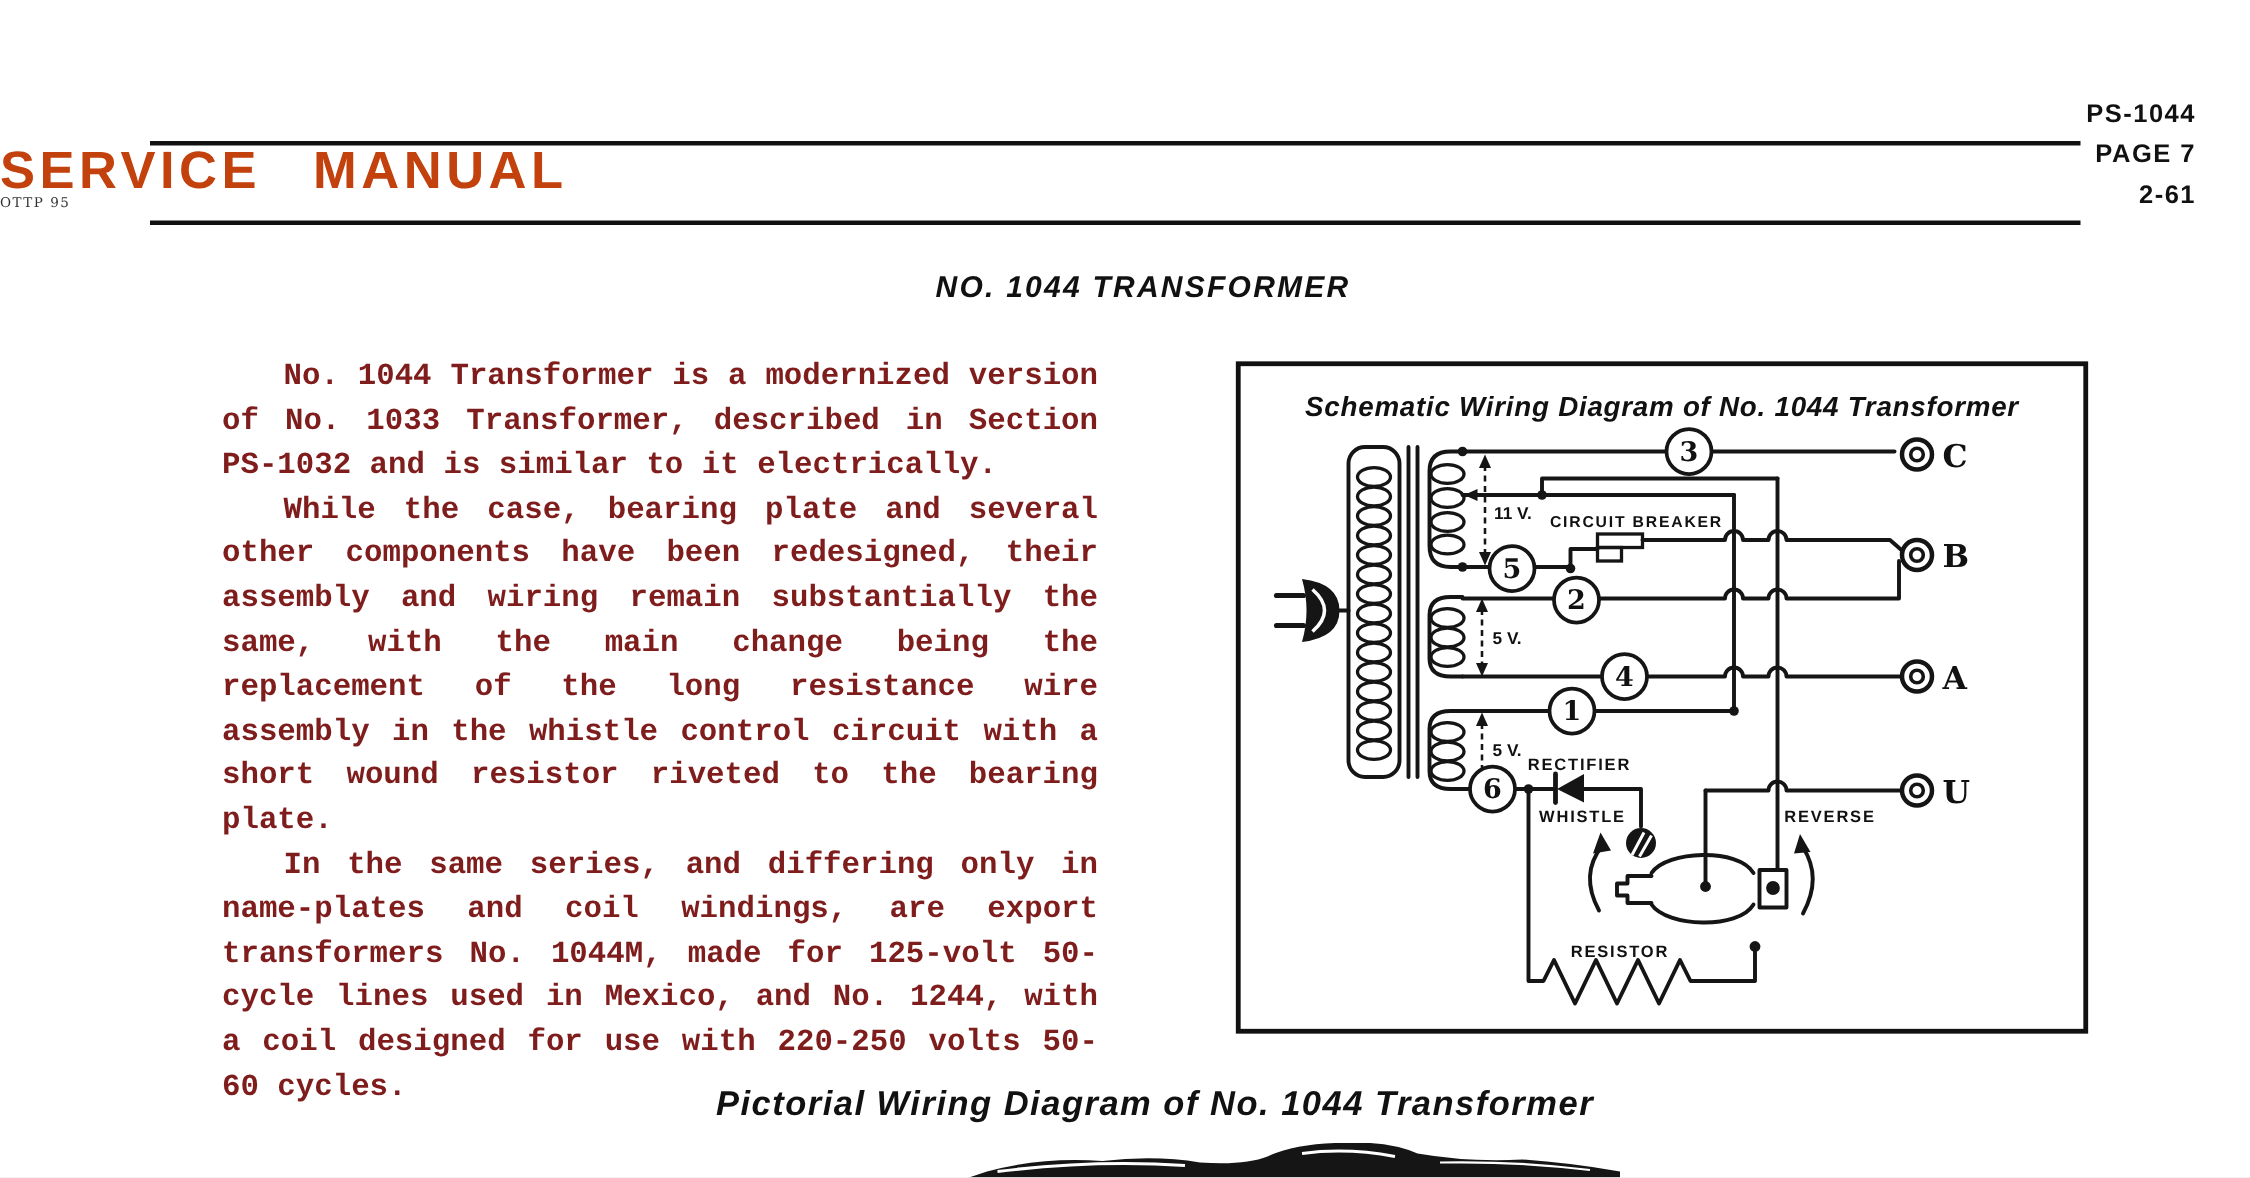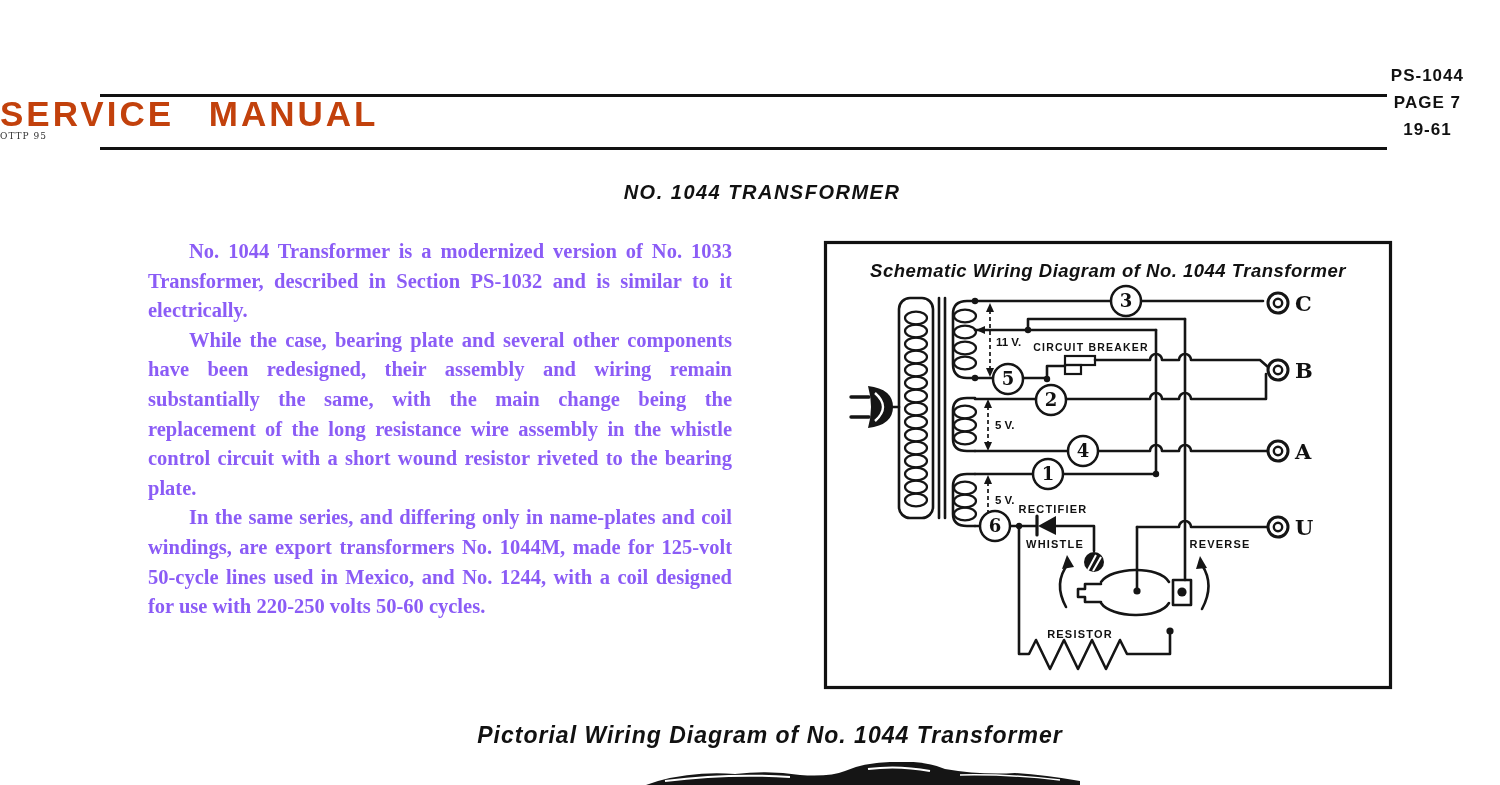--- a/index.html
+++ b/index.html
@@ -12,33 +12,33 @@
   .masthead{
     position:absolute;left:0;width:1476px;top:94px;
     font-family:"Liberation Sans", sans-serif;font-weight:bold;
     font-size:35px;letter-spacing:3px;word-spacing:22px;color:#c2410c;
   }
   .masthead-sub{
     position:absolute;left:0;width:1476px;text-align:left;top:131px;
     font-family:"DejaVu Serif", serif;font-size:9px;letter-spacing:1px;color:#333;
   }
   .docref{
-    position:absolute;right:36px;top:62px;text-align:center;
+    position:absolute;right:36px;top:62px;text-align:right;
     font-family:"Liberation Sans", sans-serif;font-weight:bold;
     font-size:17px;line-height:27px;letter-spacing:1px;color:#111;margin-left:13px;
   }
   .article-title{
     position:absolute;left:24px;width:1476px;top:181px;text-align:center;
     font-family:"Liberation Sans", sans-serif;font-weight:bold;font-style:italic;
     font-size:20px;letter-spacing:1.5px;color:#111;
   }
   .body-col{
     position:absolute;left:148px;top:237px;width:584px;
-    font-family:Liberation Serif, serif;font-size:20.5px;line-height:29.6px;
-    font-weight:600;text-align:justify;color:#8b5cf6;
+    font-family:Liberation Mono, monospace;font-size:20.5px;line-height:29.6px;
+    font-weight:600;text-align:justify;color:#7f1d1d;
   }
   .body-col p{margin:0;text-indent:2em;}
   .schematic{position:absolute;left:823px;top:240px;}
   .pictorial-caption{
     position:absolute;left:40px;width:1460px;top:722px;text-align:center;
     font-family:"Liberation Sans", sans-serif;font-weight:bold;font-style:italic;
     font-size:23px;letter-spacing:1px;color:#111;
   }
   .pictorial-art{position:absolute;left:640px;top:762px;}
   
@@ -59,21 +59,21 @@
 
   <div class="rule" style="left:100px;top:94px;width:1287px;"></div>
   <div class="rule" style="left:100px;top:147px;width:1287px;"></div>
 
   <div class="masthead">SERVICE MANUAL</div>
   <div class="masthead-sub">OTTP 95</div>
 
   <div class="docref">
     <div>PS-1044</div>
     <div>PAGE 7</div>
-    <div>19-61</div>
+    <div>2-61</div>
   </div>
 
   <div class="article-title">NO. 1044 TRANSFORMER</div>
 
   <div class="body-col">
     <p>No. 1044 Transformer is a modernized version of No. 1033 Transformer, described in Section PS-1032 and is similar to it electrically.</p>
     <p>While the case, bearing plate and several other components have been redesigned, their assembly and wiring remain substantially the same, with the main change being the replacement of the long resistance wire assembly in the whistle control circuit with a short wound resistor riveted to the bearing plate.</p>
     <p>In the same series, and differing only in name-plates and coil windings, are export transformers No. 1044M, made for 125-volt 50-cycle lines used in Mexico, and No. 1244, with a coil designed for use with 220-250 volts 50-60 cycles.</p>
   </div>
 

